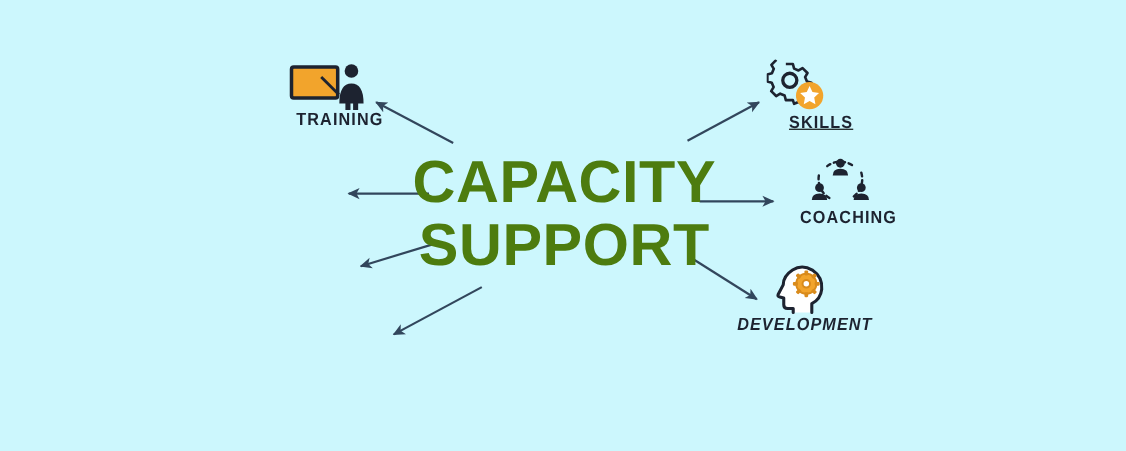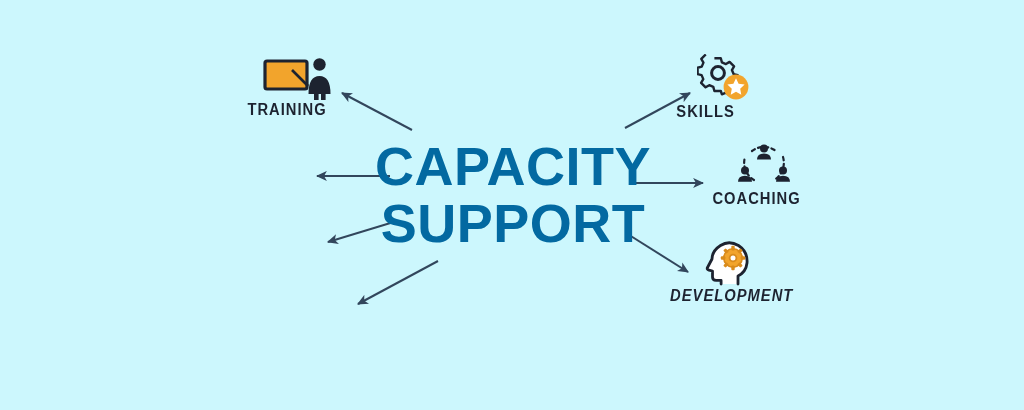--- a/index.html
+++ b/index.html
@@ -23,35 +23,35 @@
     width: 1024px;
     height: 410px;
   }
   
   .center-title {
     position: absolute;
     left: 368px;
     top: 138px;
     width: 290px;
     text-align: center;
-    color: #0369a1;
+    color: #4d7c0f;
     font-family: "Liberation Sans", sans-serif;
     font-weight: bold;
     font-size: 54px;
     line-height: 1.06;
     letter-spacing: 0.5px;
   }
   .center-title .line {
     display: block;
     white-space: nowrap;
   }
   
   .node {
     position: absolute;
-    text-align: left;
+    text-align: right;
   }
   .node-icon {
     display: block;
     margin: 0 auto;
   }
   .node-label {
     display: block;
     margin-top: 2px;
     color: #1D2330;
     font-family: "Liberation Sans", sans-serif;
@@ -103,21 +103,21 @@
       <path d="M46.5 38 q0 -18 11 -18 q11 0 11 18 Z" fill="#1D2330"></path>
       <rect x="52" y="36" width="4.6" height="8" fill="#1D2330"></rect>
       <rect x="59" y="36" width="4.6" height="8" fill="#1D2330"></rect>
     </svg>
     <span class="node-label">TRAINING</span>
   </div>
 
 
 
 
-  <div class="node" style="left:672px; top:54px; width:108px;">
+  <div class="node" style="left:672px; top:54px; width:108px;text-decoration:underline;">
     <svg class="node-icon" width="58" height="48" viewBox="0 0 58 48">
       <g fill="none" stroke="#1D2330" stroke-width="3" stroke-linejoin="round">
         <path d="M23 4 h8 l1.4 5.2 l5 2.1 l4.6 -2.7 l5.6 5.6 l-2.7 4.6 l2.1 5 l5.2 1.4 v8 l-5.2 1.4 l-2.1 5 l2.7 4.6 l-5.6 5.6 l-4.6 -2.7 l-5 2.1 L31 45 h-8 l-1.4 -5.2 l-5 -2.1 l-4.6 2.7 l-5.6 -5.6 l2.7 -4.6 l-2.1 -5 L2 23.9 v-8 l5.2 -1.4 l2.1 -5 L6.6 4.9 l5.6 -5.6" transform="translate(-1,1) scale(0.80)"></path>
       </g>
       <circle cx="21" cy="19" r="6.4" fill="none" stroke="#1D2330" stroke-width="3"></circle>
       <circle cx="39" cy="33" r="12.4" fill="#F2A42C"></circle>
       <path d="M39 24.2 l2.6 5.5 l6 0.8 l-4.4 4.2 l1.1 6 l-5.3 -2.9 l-5.3 2.9 l1.1 -6 l-4.4 -4.2 l6 -0.8 Z" fill="#ffffff"></path>
     </svg>
     <span class="node-label">SKILLS</span>
   </div>

